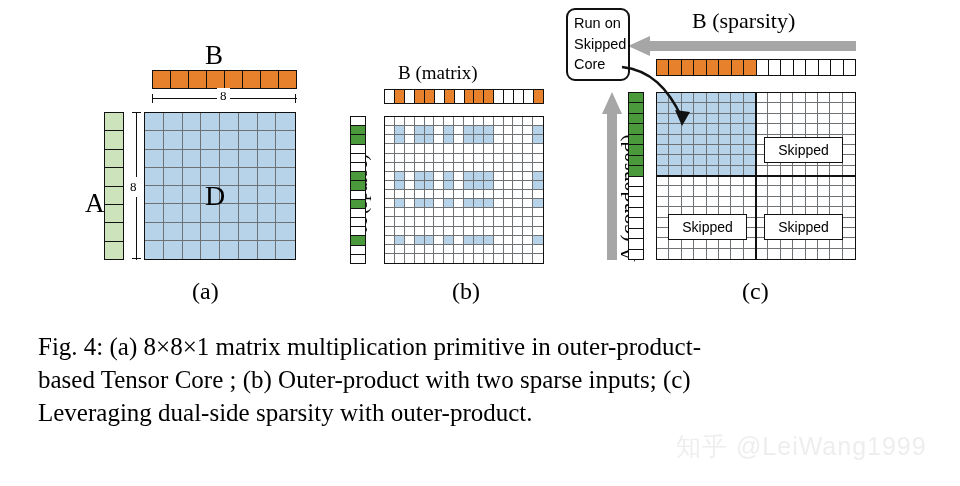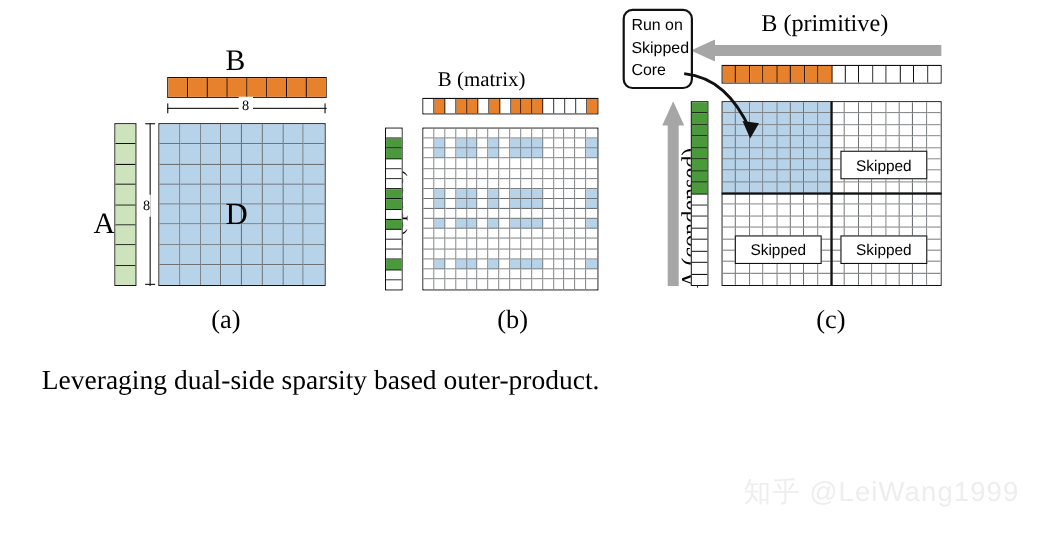--- a/index.html
+++ b/index.html
@@ -467,21 +467,21 @@
         <div class="c" style="background: rgb(255, 255, 255); border-bottom: none;"></div>
         <div class="c" style="background: rgb(255, 255, 255); border-bottom: none;"></div>
         <div class="c" style="background: rgb(255, 255, 255); border-bottom: none;"></div>
         <div class="c" style="background: rgb(255, 255, 255); border-right: none; border-bottom: none;"></div>
       </div>
 
     <div class="panlabel" style="left:452px;top:278px;">(b)</div>
   </div>
 
   <div>
-    <div class="lbl serif" style="left:692px;top:8px;font-size:22px;">B (primitive)</div>
+    <div class="lbl serif" style="left:692px;top:8px;font-size:22px;">B (sparsity)</div>
 
     <svg style="position:absolute;left:628px;top:36px;width:228px;height:20px;" viewBox="0 0 228 20">
       <polygon points="0,10 22,0 22,5 228,5 228,15 22,15 22,20" fill="#a6a6a6"></polygon>
     </svg>
 
     <div class="vecH" id="pc-b" style="position:absolute;left:656px;top:59px;width:200px;height:17px;">
         <div class="c" style="background: rgb(232, 129, 44);"></div>
         <div class="c" style="background: rgb(232, 129, 44);"></div>
         <div class="c" style="background: rgb(232, 129, 44);"></div>
         <div class="c" style="background: rgb(232, 129, 44);"></div>
@@ -797,17 +797,19 @@
     </div>
     <svg style="position:absolute;left:620px;top:62px;width:110px;height:70px;" viewBox="0 0 110 70">
       <path d="M2,5 C30,8 48,26 62,56" stroke="#111" stroke-width="2.6" fill="none"></path>
       <polygon points="62,64 55,48 70,50" fill="#111"></polygon>
     </svg>
 
     <div class="panlabel" style="left:742px;top:278px;">(c)</div>
   </div>
 
   <div id="caption">
-    <span class="ln">Leveraging dual-side sparsity based outer-product.</span>
+    <span class="ln">Fig. 4: (a) 8×8×1 matrix multiplication primitive in outer-product-</span>
+    <span class="ln">based Tensor Core ; (b) Outer-product with two sparse inputs; (c)</span>
+    <span class="ln">Leveraging dual-side sparsity with outer-product.</span>
   </div>
 
   <div id="watermark">知乎 @LeiWang1999</div>
 </div>
 
 </body></html>

